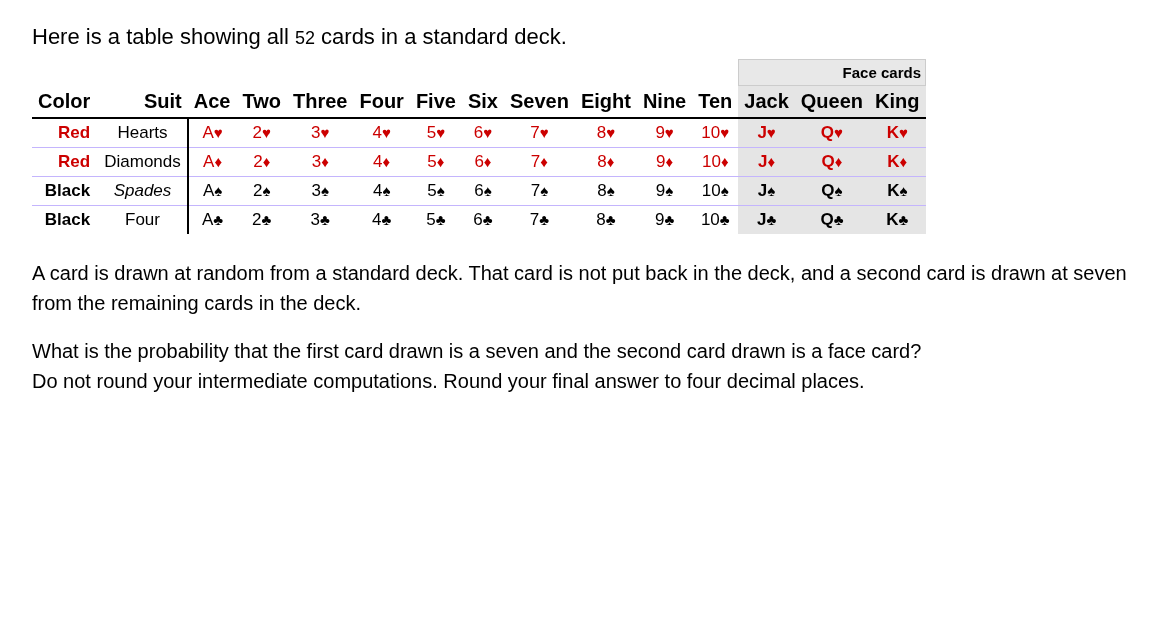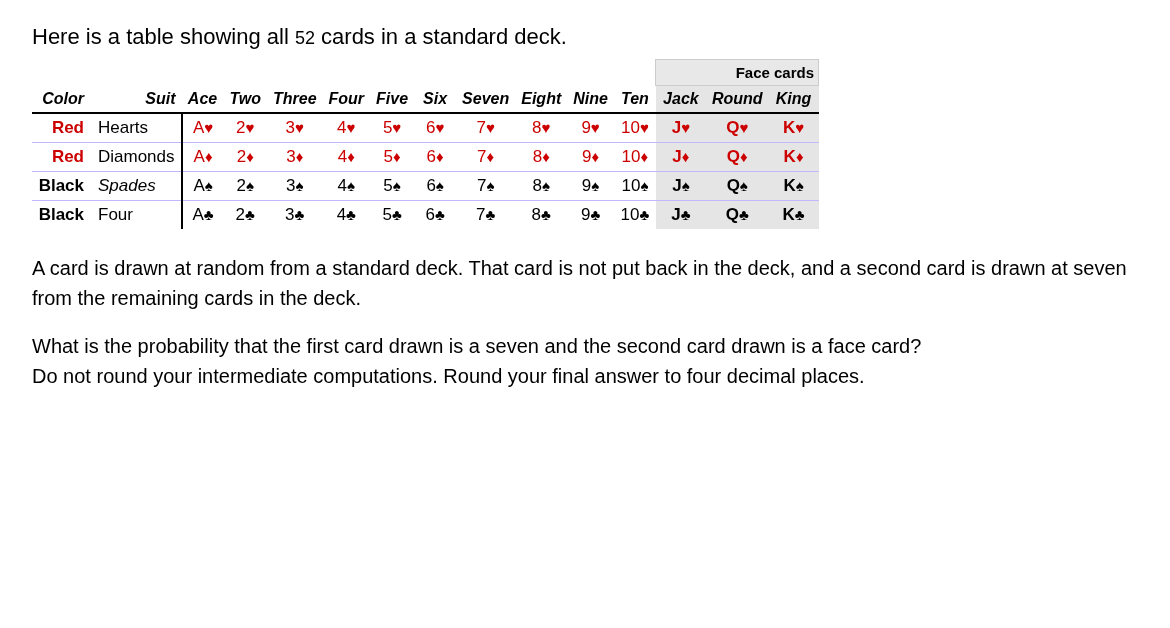--- a/index.html
+++ b/index.html
@@ -47,41 +47,40 @@
       border: 1px solid #ccc;
     }
 
     .col-color {
       font-weight: bold;
       text-align: right;
       padding-right: 8px;
       min-width: 60px;
     }
     .col-suit {
-      text-align: left;
+      text-align: center;
       padding-right: 6px;
       min-width: 80px;
     }
     .col-val {
       min-width: 42px;
     }
     .col-face {
       min-width: 50px;
       background: #e5e5e5;
     }
 
     .red { color: #cc0000; }
     .black { color: #000; }
 
     .header-row th {
       font-weight: bold;
       border-bottom: 2px solid #000;
-      font-size: 16px;
+      font-size: 20px;
       text-align: center;
-      font-style: italic;
     }
     .header-row th.col-color,
     .header-row th.col-suit {
       text-align: right;
     }
 
     tr.data-row td {
       border-top: 1px solid #c4b5fd;
     }
 
@@ -117,21 +116,21 @@
         <th class="col-val">Two</th>
         <th class="col-val">Three</th>
         <th class="col-val">Four</th>
         <th class="col-val">Five</th>
         <th class="col-val">Six</th>
         <th class="col-val">Seven</th>
         <th class="col-val">Eight</th>
         <th class="col-val">Nine</th>
         <th class="col-val">Ten</th>
         <th class="col-face">Jack</th>
-        <th class="col-face">Round</th>
+        <th class="col-face">Queen</th>
         <th class="col-face">King</th>
       </tr>
     </thead>
     <tbody id="card-table-body">
     <tr class="data-row">
           <td class="col-color red" style="font-weight: bold;">Red</td>
           <td class="col-suit" style="border-right: 2px solid rgb(0, 0, 0);">Hearts</td>
           <td class="col-val red"><span>A</span><span class="suit-symbol">♥</span></td>
           <td class="col-val red"><span>2</span><span class="suit-symbol">♥</span></td>
           <td class="col-val red"><span>3</span><span class="suit-symbol">♥</span></td>

